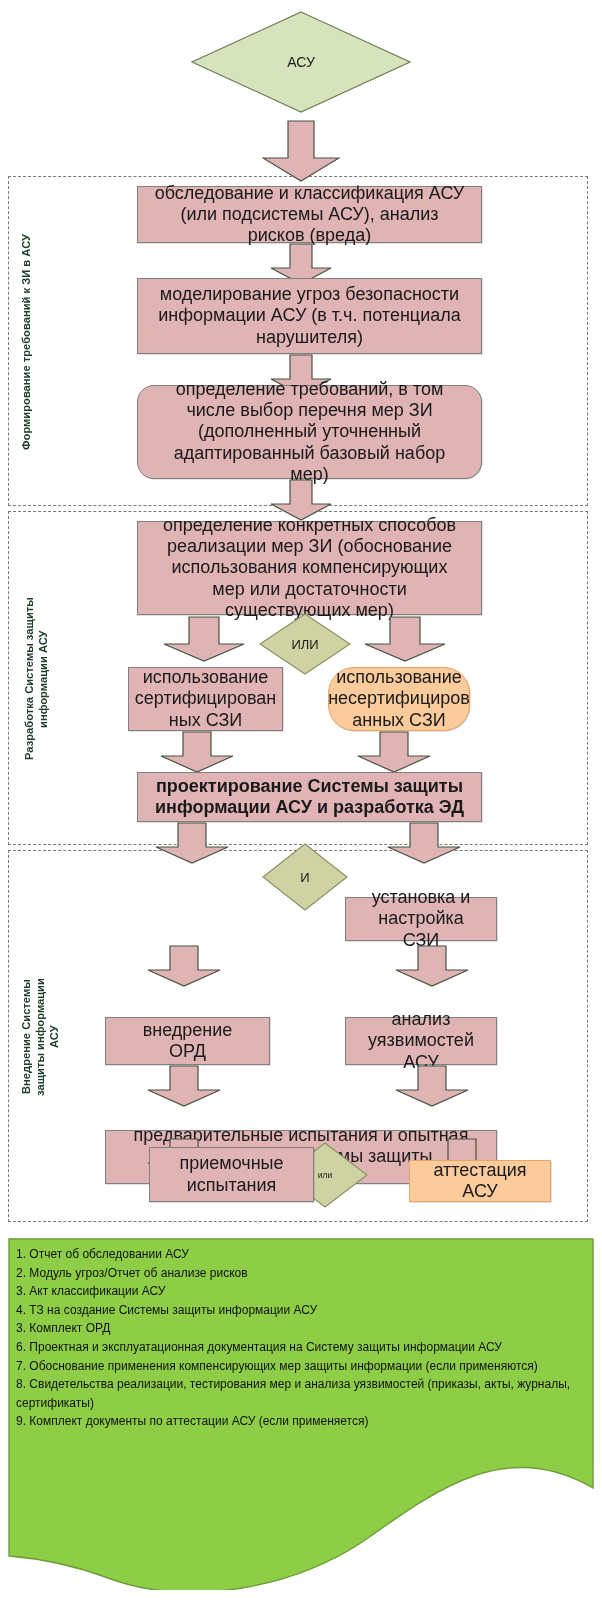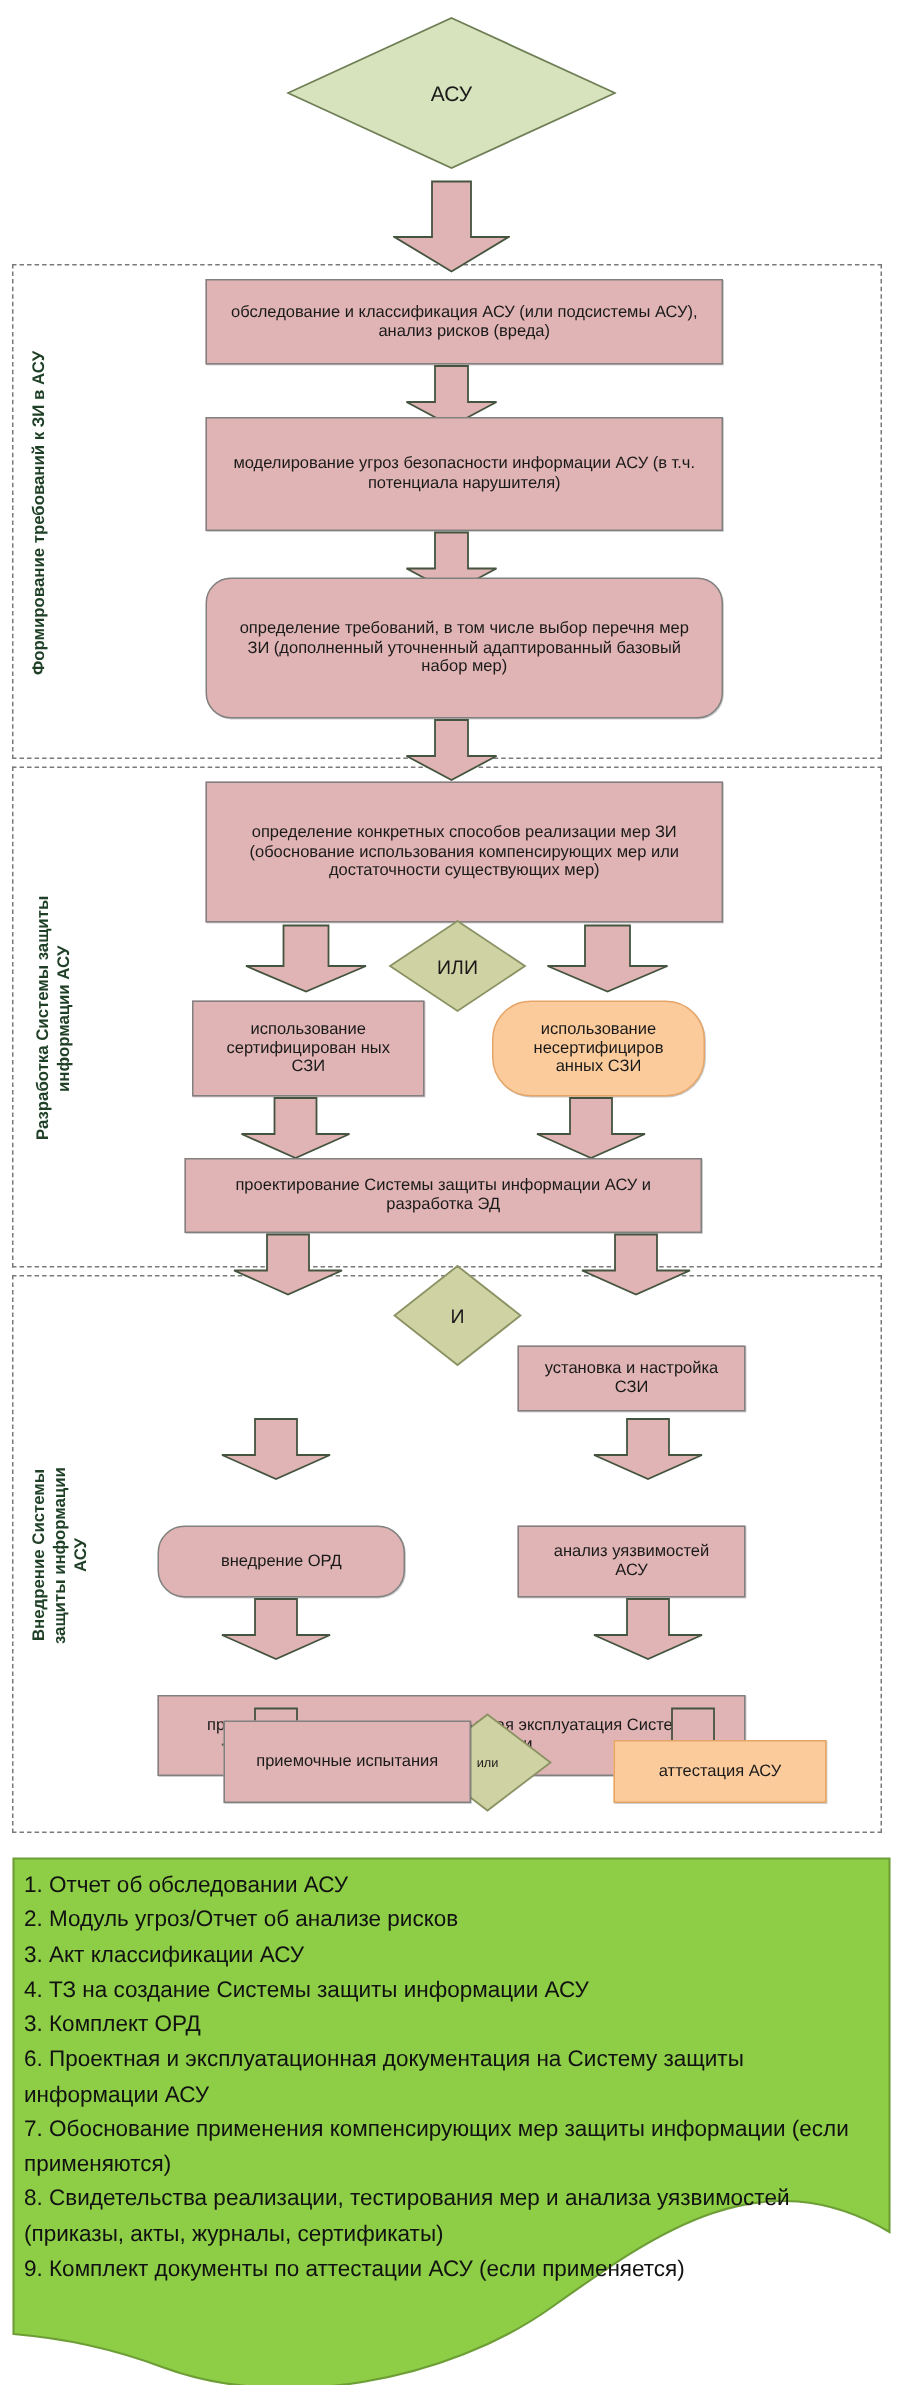--- a/index.html
+++ b/index.html
@@ -27,21 +27,21 @@
     display: flex;
     align-items: center;
     justify-content: center;
     text-align: center;
     line-height: 1.18;
   }
   
   .pbox {
     background: #e0b4b4;
     border: 1px solid #808080;
-    font-size: 11px;
+    font-size: 18px;
     padding: 2px 16px;
     box-shadow: 0.6px 0.6px 0 rgba(60,60,60,0.28);
   }
   .pbox.peach {
     background: #fbcb9c;
     border: 1px solid #e6a566;
   }
   
   .diamond {
     position: absolute;
@@ -94,21 +94,21 @@
   }
   #outputs-panel .wave-bg {
     position: absolute;
     inset: 0;
   }
   #outputs-list {
     position: absolute;
     left: 8px;
     top: 7px;
     width: 570px;
-    font-size: 15px;
+    font-size: 12px;
     line-height: 1.55;
     color: #111111;
     z-index: 2;
   }
   #outputs-list div { margin: 0; padding: 0; }
 </style>
 </head>
 <body>
 
 <div id="canvas">
@@ -189,21 +189,21 @@
     <svg viewBox="0 0 74 42" preserveAspectRatio="none">
       <polygon points="23,1 51,1 51,25 73,25 37,41 1,25 23,25" fill="#e0b4b4" stroke="#44543f" stroke-width="1.2"></polygon>
     </svg>
   </div>
   <div class="arrow" style="left:357px; top:731px; width:74px; height:42px;">
     <svg viewBox="0 0 74 42" preserveAspectRatio="none">
       <polygon points="23,1 51,1 51,25 73,25 37,41 1,25 23,25" fill="#e0b4b4" stroke="#44543f" stroke-width="1.2"></polygon>
     </svg>
   </div>
 
-  <div class="node pbox" style="left:123px; top:772px; width:345px; height:50px;">проектирование Системы защиты информации АСУ и разработка ЭД</div>
+  <div class="node pbox" style="left:137px; top:772px; width:345px; height:50px;font-weight:bold;">проектирование Системы защиты информации АСУ и разработка ЭД</div>
 
   <div class="arrow" style="left:155px; top:822px; width:74px; height:42px;">
     <svg viewBox="0 0 74 42" preserveAspectRatio="none">
       <polygon points="23,1 51,1 51,25 73,25 37,41 1,25 23,25" fill="#e0b4b4" stroke="#44543f" stroke-width="1.2"></polygon>
     </svg>
   </div>
   <div class="arrow" style="left:387px; top:822px; width:74px; height:42px;">
     <svg viewBox="0 0 74 42" preserveAspectRatio="none">
       <polygon points="23,1 51,1 51,25 73,25 37,41 1,25 23,25" fill="#e0b4b4" stroke="#44543f" stroke-width="1.2"></polygon>
     </svg>
@@ -222,21 +222,21 @@
     <svg viewBox="0 0 74 42" preserveAspectRatio="none">
       <polygon points="23,1 51,1 51,25 73,25 37,41 1,25 23,25" fill="#e0b4b4" stroke="#44543f" stroke-width="1.2"></polygon>
     </svg>
   </div>
   <div class="arrow" style="left:395px; top:945px; width:74px; height:42px;">
     <svg viewBox="0 0 74 42" preserveAspectRatio="none">
       <polygon points="23,1 51,1 51,25 73,25 37,41 1,25 23,25" fill="#e0b4b4" stroke="#44543f" stroke-width="1.2"></polygon>
     </svg>
   </div>
 
-  <div class="node pbox" style="left:105px; top:1017px; width:165px; height:48px;border-radius:18px;">внедрение ОРД</div>
+  <div class="node pbox" style="left:105px; top:1017px; width:165px; height:48px;">внедрение ОРД</div>
   <div class="node pbox" style="left:345px; top:1017px; width:152px; height:48px;">анализ уязвимостей АСУ</div>
 
   <div class="arrow" style="left:147px; top:1065px; width:74px; height:42px;">
     <svg viewBox="0 0 74 42" preserveAspectRatio="none">
       <polygon points="23,1 51,1 51,25 73,25 37,41 1,25 23,25" fill="#e0b4b4" stroke="#44543f" stroke-width="1.2"></polygon>
     </svg>
   </div>
   <div class="arrow" style="left:395px; top:1065px; width:74px; height:42px;">
     <svg viewBox="0 0 74 42" preserveAspectRatio="none">
       <polygon points="23,1 51,1 51,25 73,25 37,41 1,25 23,25" fill="#e0b4b4" stroke="#44543f" stroke-width="1.2"></polygon>

